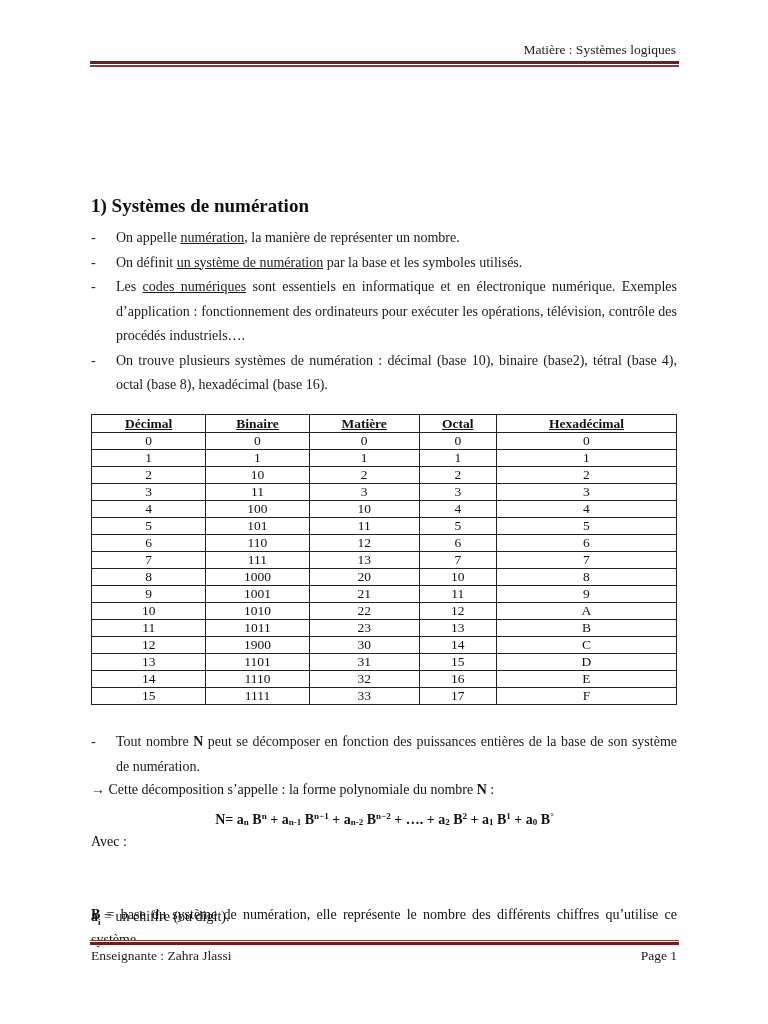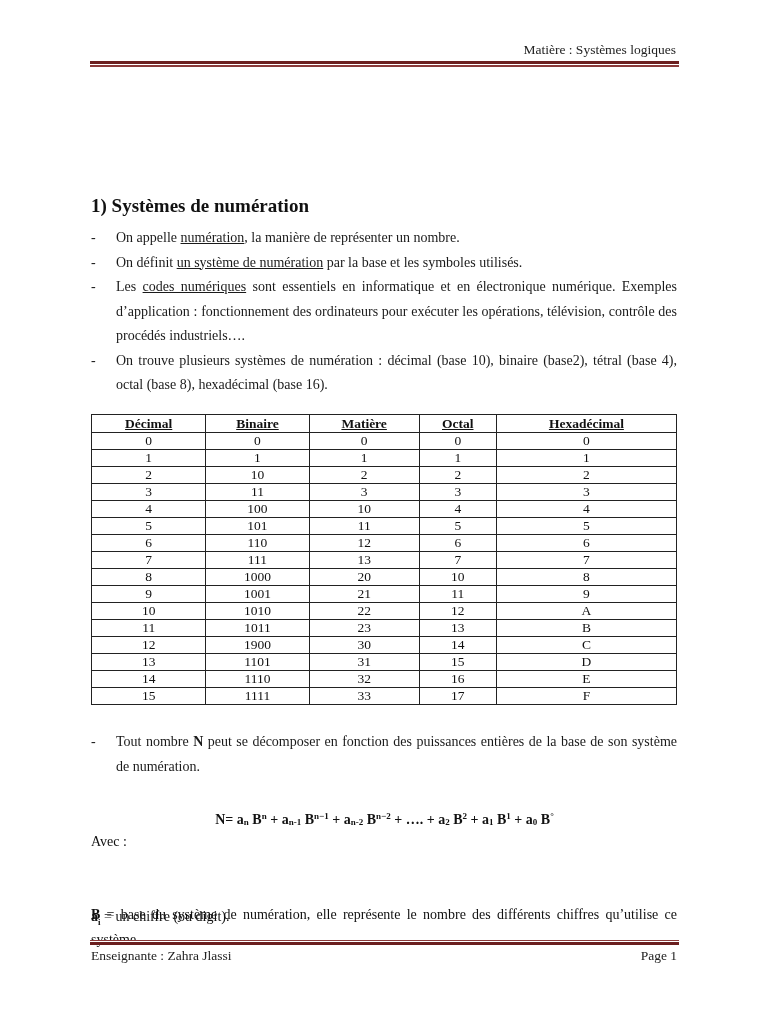--- a/index.html
+++ b/index.html
@@ -236,20 +236,23 @@
       </tbody>
   </table>
 
   <div class="para2">
     <div class="bullet">
       <span class="dash">-</span>
       <span>Tout nombre </span><b>N</b><span> peut se décomposer en fonction des puissances entières de la base de son système de numération.</span>
     </div>
   </div>
 
+  <div class="arrow-line">
+    <span>→</span><span> Cette décomposition s’appelle : la forme polynomiale du nombre </span><b>N</b><span> :</span>
+  </div>
 
   <div class="formula">
     <span>N= </span><span id="formula-terms"><span><span>a</span><sub>n</sub><span> B</span><sup>n</sup><span> + </span></span><span><span>a</span><sub>n-1</sub><span> B</span><sup>n−1</sup><span> + </span></span><span><span>a</span><sub>n-2</sub><span> B</span><sup>n−2</sup><span> + …. + </span></span><span><span>a</span><sub>2</sub><span> B</span><sup>2</sup><span> + </span></span><span><span>a</span><sub>1</sub><span> B</span><sup>1</sup><span> + </span></span><span><span>a</span><sub>0</sub><span> B</span><sup>°</sup><span></span></span></span>
   </div>
 
   <div class="avec">Avec :</div>
 
   <div class="bdef">
     <b>B</b><span> = base du système de numération, elle représente le nombre des différents chiffres qu’utilise ce système.</span>
   </div>

